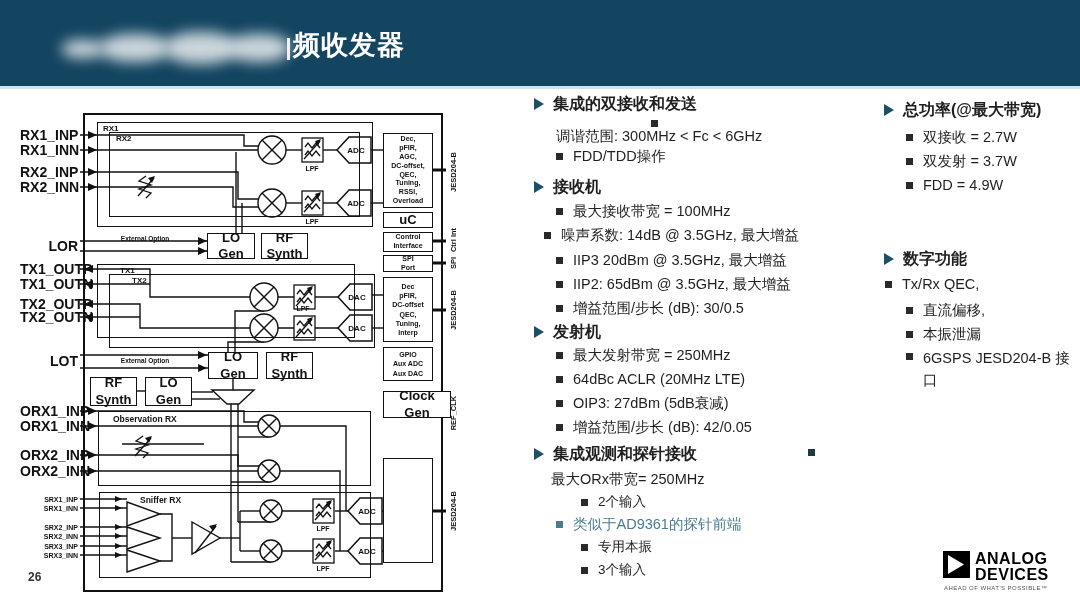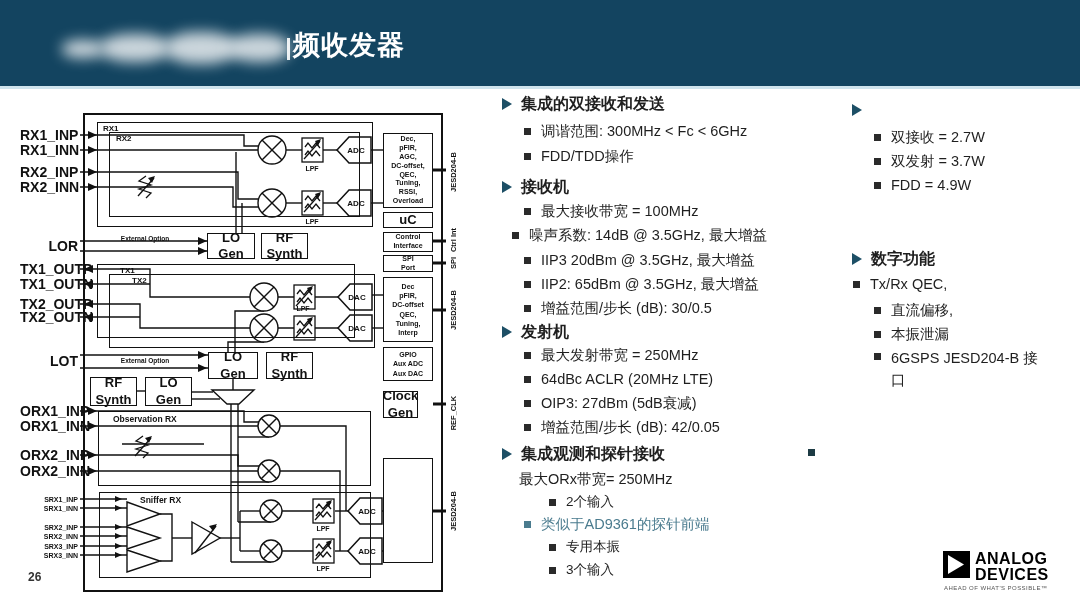--- a/index.html
+++ b/index.html
@@ -17,21 +17,21 @@
          text-align:center; font-size:13px; font-weight:bold; line-height:1.25; color:#111; white-space:pre-line; }
   .box { position:absolute; border:1.5px solid #111; background:transparent; }
   .chip { border-width:2px; }
   .dlabel { position:absolute; font-size:8px; font-weight:bold; color:#111; white-space:nowrap; }
   .pin { position:absolute; width:58px; left:20px; text-align:right; font-size:14px; font-weight:bold; color:#111; transform:translateY(-50%); white-space:nowrap; }
   .pin.sm { font-size:7px; }
   .vport { position:absolute; font-size:7.5px; font-weight:bold; color:#111; white-space:nowrap; transform:translate(-50%,-50%) rotate(-90deg); }
   .small-center { width:24px; text-align:center; font-size:7px; }
 
   
-  .frow { position:absolute; display:flex; align-items:center; height:22px; color:#1f1f1f; }
+  .frow { position:absolute; display:flex; align-items:center; height:22px; color:#1f1f1f;margin-left:32px; }
   .tri { width:0; height:0; border-left:10px solid #1d4f66; border-top:6px solid transparent; border-bottom:6px solid transparent; margin-right:9px; flex:0 0 auto; }
   .sq { width:7px; height:7px; background:#2a2a2a; margin-right:10px; flex:0 0 auto; }
   .sq.teal { background:#4a7b8e; }
   .t-h { font-size:16px; font-weight:bold; white-space:nowrap; }
   .t-i { font-size:14.5px; white-space:nowrap; }
   .t-ii { font-size:13.5px; white-space:nowrap; }
   .teal-text { color:#4a7b8e; }
 
   
   #pagenum { position:absolute; left:28px; top:570px; font-size:12px; font-weight:bold; color:#333; }
@@ -325,21 +325,21 @@
 Port</div>
   <div class="blk" style="left:383px;top:277px;width:50px;height:65px;font-size:7px;line-height:1.3;">Dec
 pFIR,
 DC-offset
 QEC,
 Tuning,
 Interp</div>
   <div class="blk" style="left:383px;top:347px;width:50px;height:34px;font-size:7px;line-height:1.35;">GPIO
 Aux ADC
 Aux DAC</div>
-  <div class="blk" style="left:383px;top:391px;width:35px;height:27px;">Clock
+  <div class="blk" style="left:383px;top:391px;width:68px;height:27px;">Clock
 Gen</div>
   <div class="blk" style="left:383px;top:458px;width:50px;height:105px;font-size:7px;line-height:1.5;"></div>
 
   <div class="dlabel" style="left:343px;top:146px;width:26px;text-align:center;">ADC</div>
   <div class="dlabel" style="left:343px;top:199px;width:26px;text-align:center;">ADC</div>
   <div class="dlabel" style="left:344px;top:293px;width:26px;text-align:center;">DAC</div>
   <div class="dlabel" style="left:344px;top:324px;width:26px;text-align:center;">DAC</div>
   <div class="dlabel" style="left:354px;top:507px;width:26px;text-align:center;">ADC</div>
   <div class="dlabel" style="left:354px;top:547px;width:26px;text-align:center;">ADC</div>
   <div class="dlabel small-center" style="left:300px;top:165px;">LPF</div>
@@ -375,21 +375,21 @@
   <div class="pin sm" style="top:508px;">SRX1_INN</div>
   <div class="pin sm" style="top:527px;">SRX2_INP</div>
   <div class="pin sm" style="top:536px;">SRX2_INN</div>
   <div class="pin sm" style="top:546px;">SRX3_INP</div>
   <div class="pin sm" style="top:555px;">SRX3_INN</div>
 
   <div class="frow" style="left:502px;top:93px;">
       <span class="tri"></span>
       <span class="t-h">集成的双接收和发送</span>
     </div>
-  <div class="frow" style="left:524px;top:120px;">
+  <div class="frow" style="left:524px;top:120px;flex-direction:column;">
       <span class="sq"></span>
       <span class="t-i">调谐范围: 300MHz &lt; Fc &lt; 6GHz</span>
     </div>
   <div class="frow" style="left:524px;top:145px;">
       <span class="sq"></span>
       <span class="t-i">FDD/TDD操作</span>
     </div>
 
   <div class="frow" style="left:502px;top:176px;">
       <span class="tri"></span>
@@ -456,20 +456,21 @@
       <span class="sq"></span>
       <span class="t-ii">专用本振</span>
     </div>
   <div class="frow" style="left:549px;top:559px;">
       <span class="sq"></span>
       <span class="t-ii">3个输入</span>
     </div>
 
   <div class="frow" style="left:852px;top:99px;">
       <span class="tri"></span>
+      <span class="t-h">总功率(@最大带宽)</span>
     </div>
   <div class="frow" style="left:874px;top:126px;">
       <span class="sq"></span>
       <span class="t-i">双接收 = 2.7W</span>
     </div>
   <div class="frow" style="left:874px;top:150px;">
       <span class="sq"></span>
       <span class="t-i">双发射 = 3.7W</span>
     </div>
   <div class="frow" style="left:874px;top:174px;">

